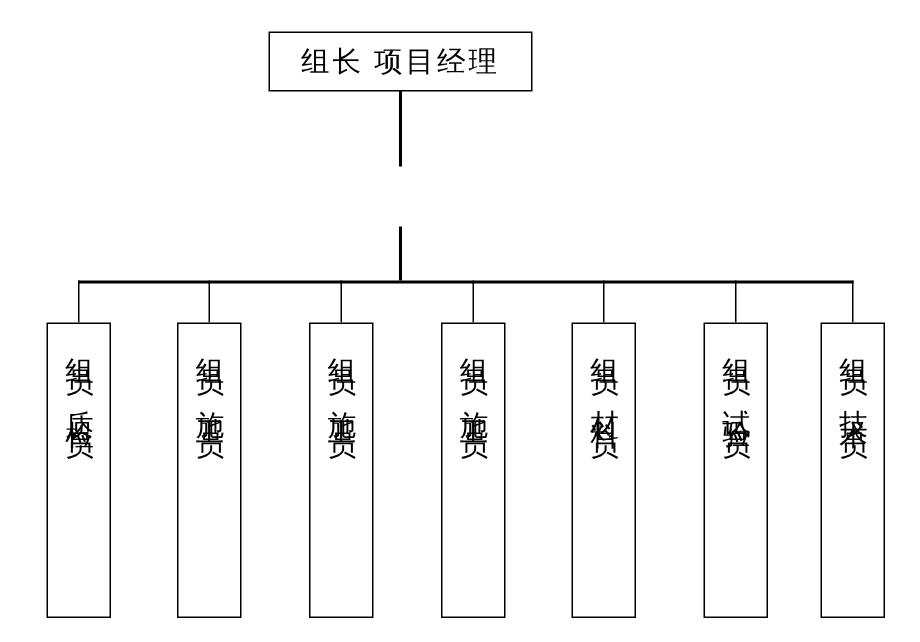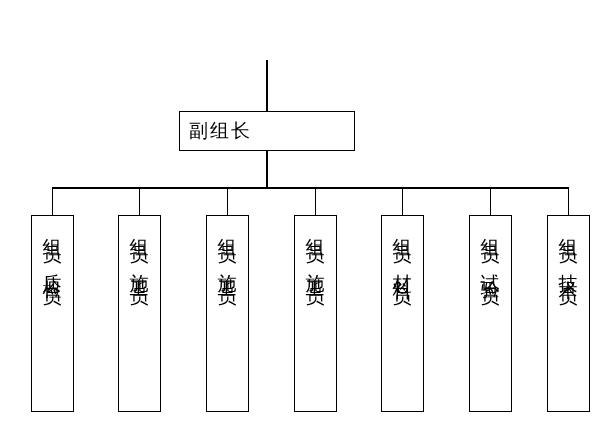--- a/index.html
+++ b/index.html
@@ -61,26 +61,26 @@
   .d4 { left: 314.75px; }
   .d5 { left: 401.75px; }
   .d6 { left: 489.75px; }
   .d7 { left: 567.75px; }
 </style>
 </head>
 <body>
 
 <div class="canvas">
 
+  <div class="node leader-box">
+    <span>组长 项目经理</span>
+  </div>
 
   <div class="line vline trunk1"></div>
 
-  <div class="node deputy-box">
-    <span>副组长</span>
-  </div>
 
   <div class="line vline trunk2"></div>
   <div class="line hline bus"></div>
 
   <div class="line vline drop d1"></div>
   <div class="line vline drop d2"></div>
   <div class="line vline drop d3"></div>
   <div class="line vline drop d4"></div>
   <div class="line vline drop d5"></div>
   <div class="line vline drop d6"></div>

